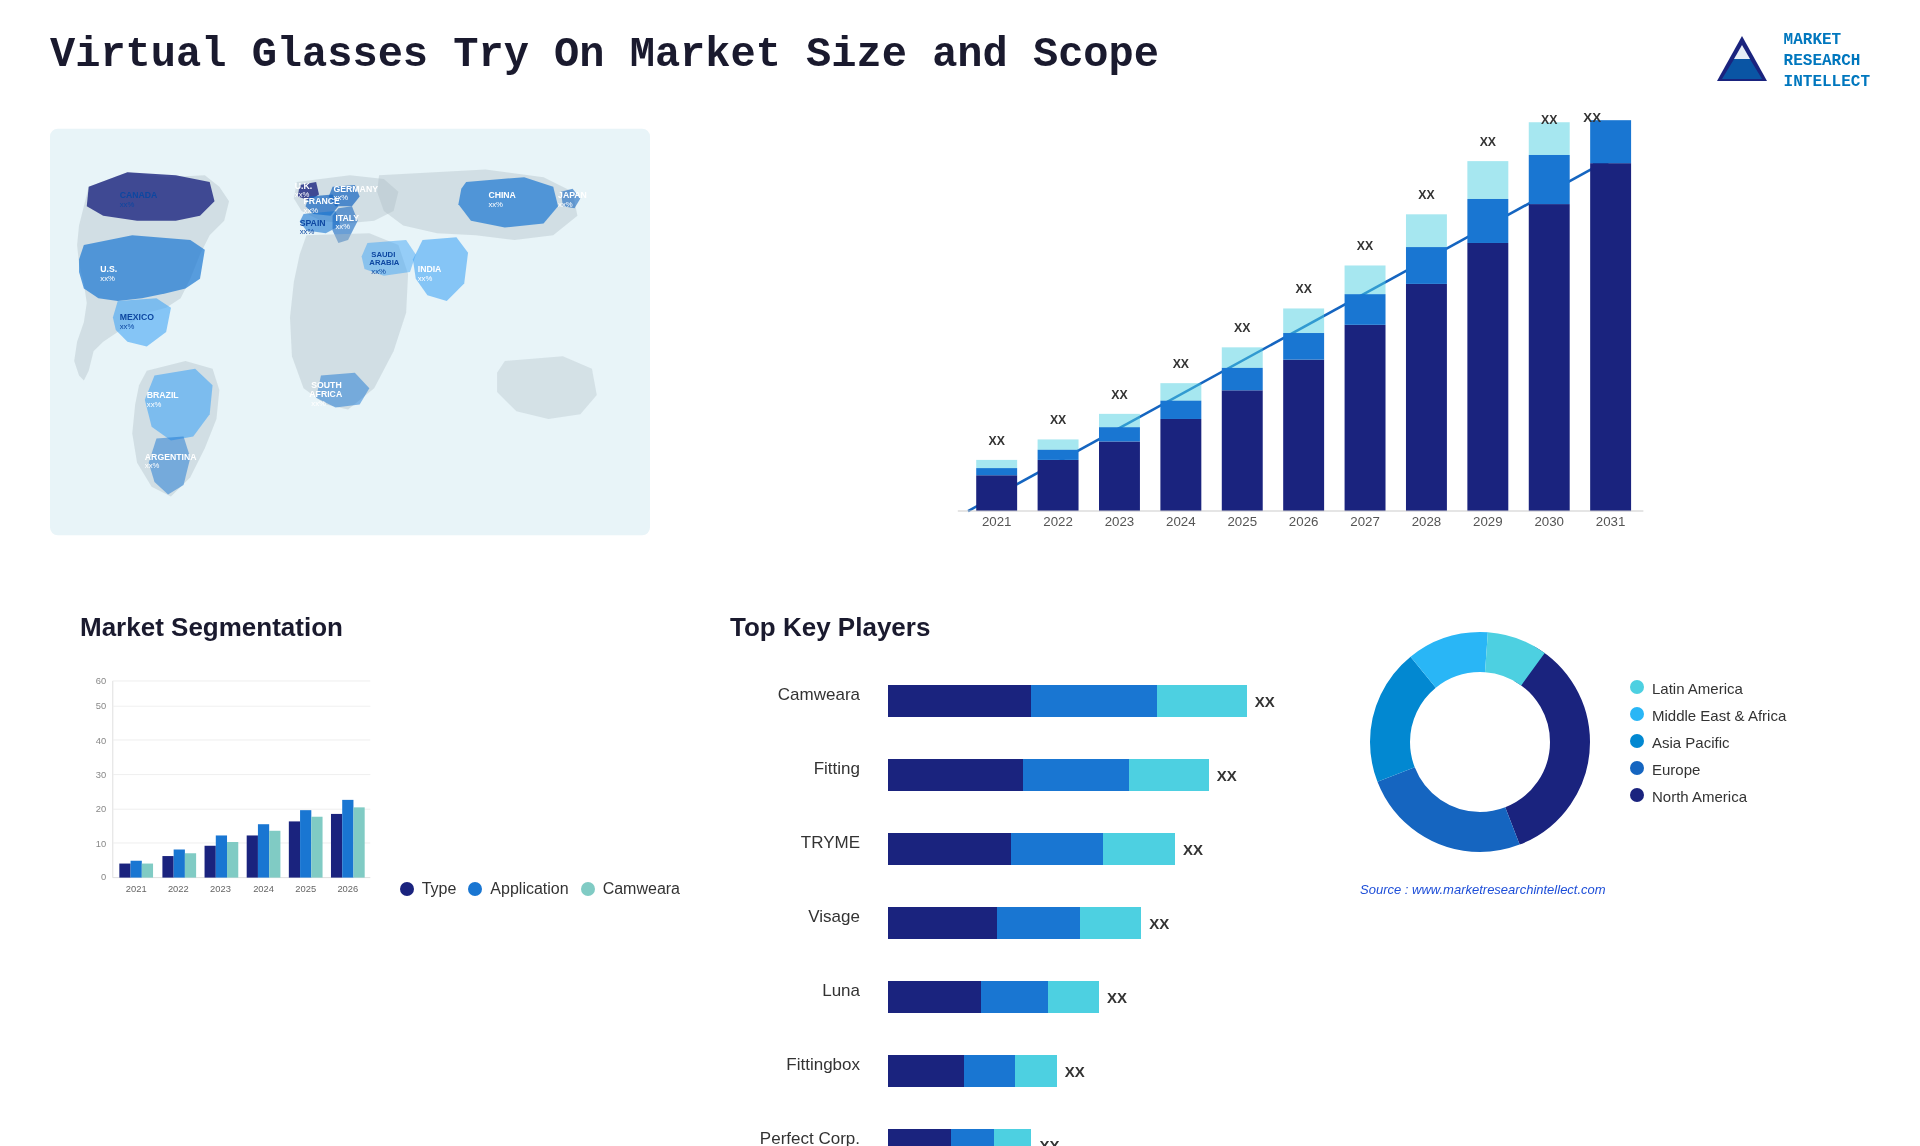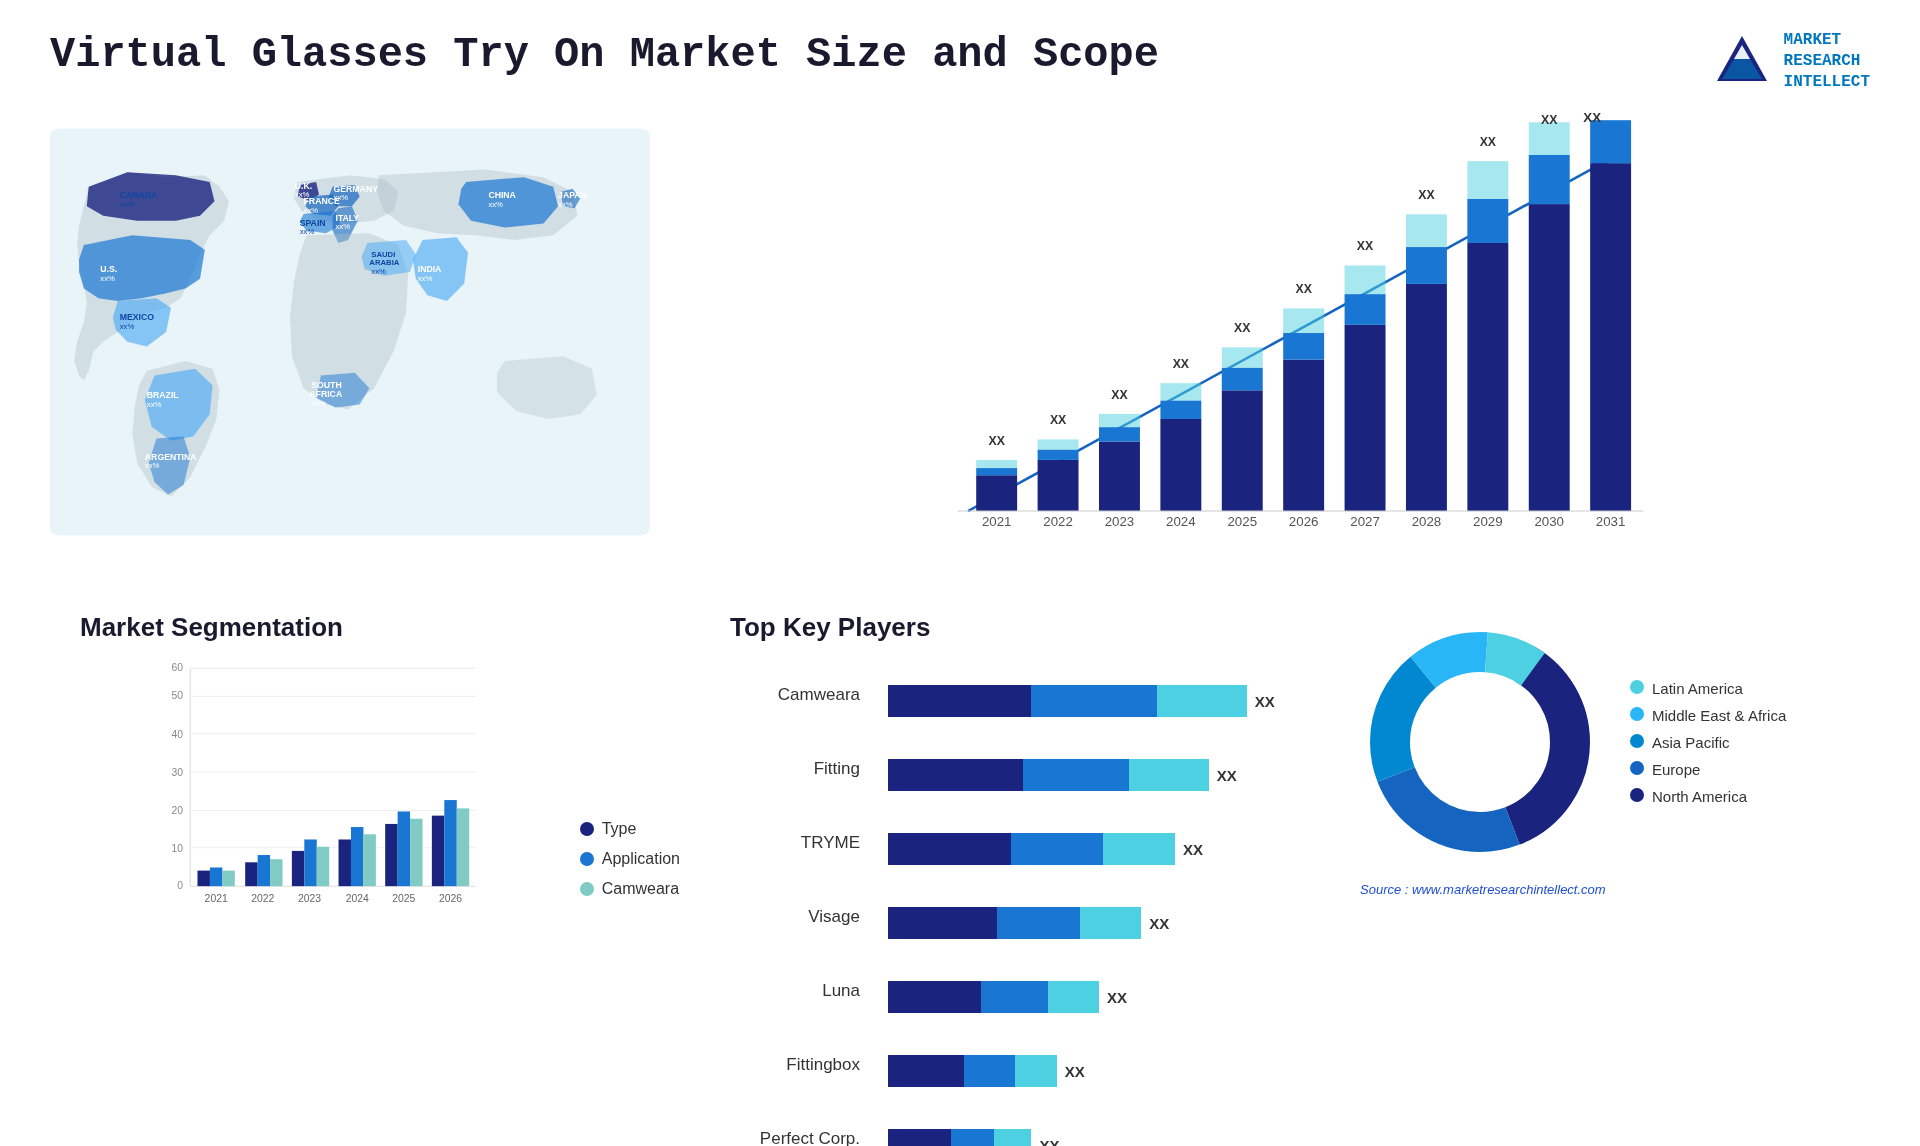--- a/index.html
+++ b/index.html
@@ -118,21 +118,21 @@
     }
 
     
     .seg-chart-container {
       display: flex;
       gap: 20px;
       align-items: flex-end;
     }
     .seg-legend {
       display: flex;
-      flex-direction: column;
+      flex-direction: row;
       gap: 12px;
       padding-bottom: 40px;
     }
     .legend-item {
       display: flex;
       align-items: center;
       gap: 8px;
       font-size: 16px;
       color: #333;
     }

